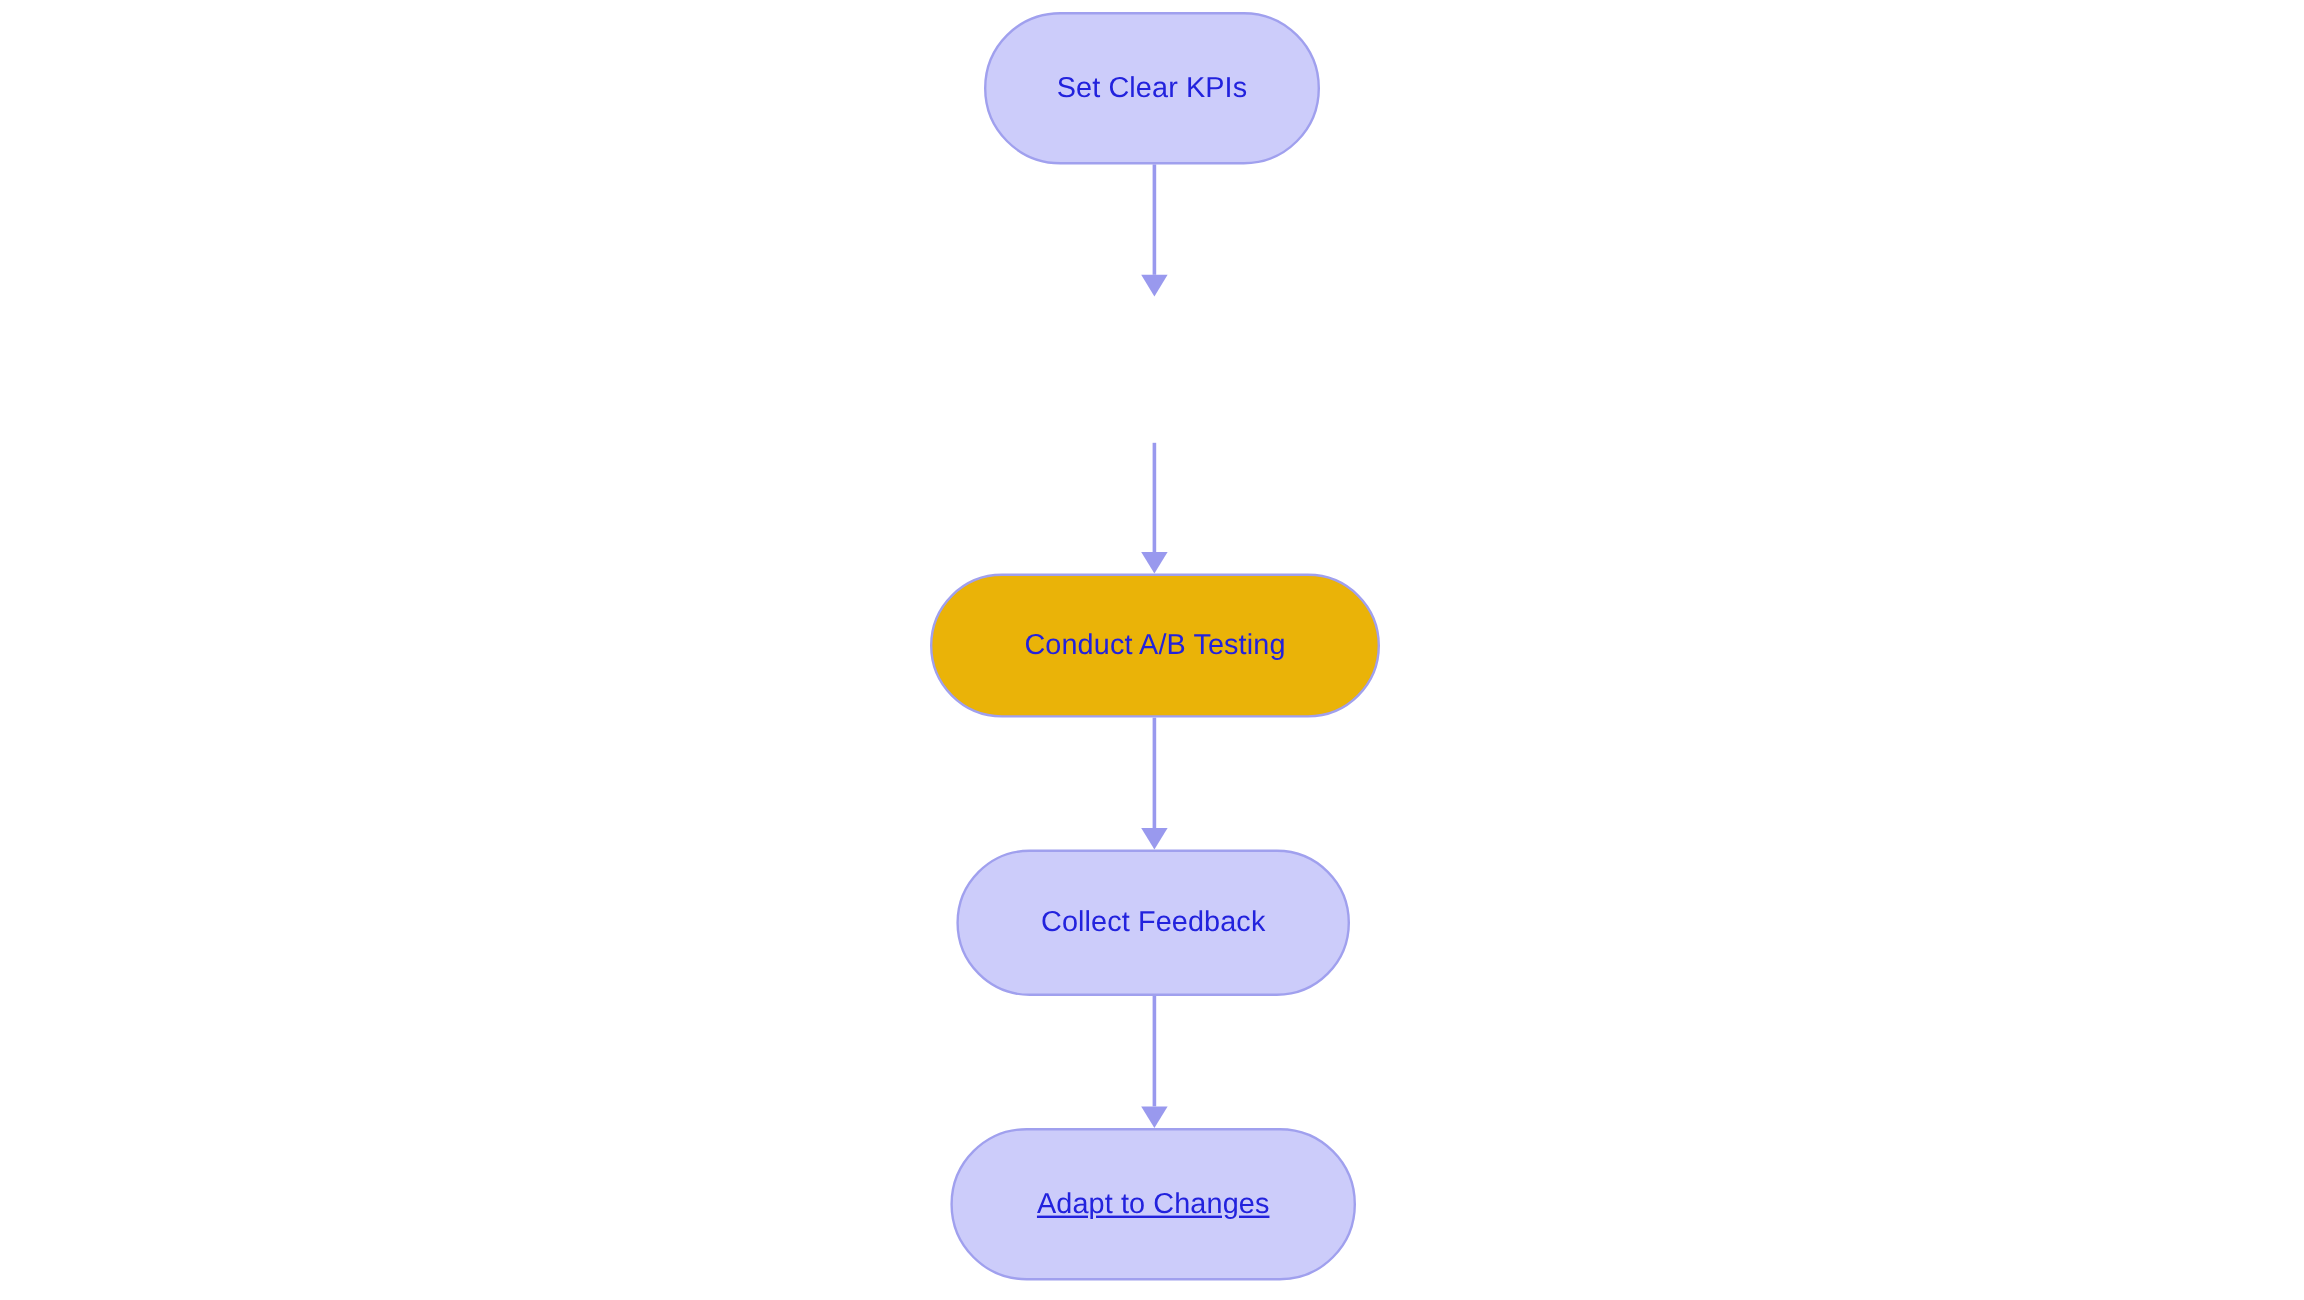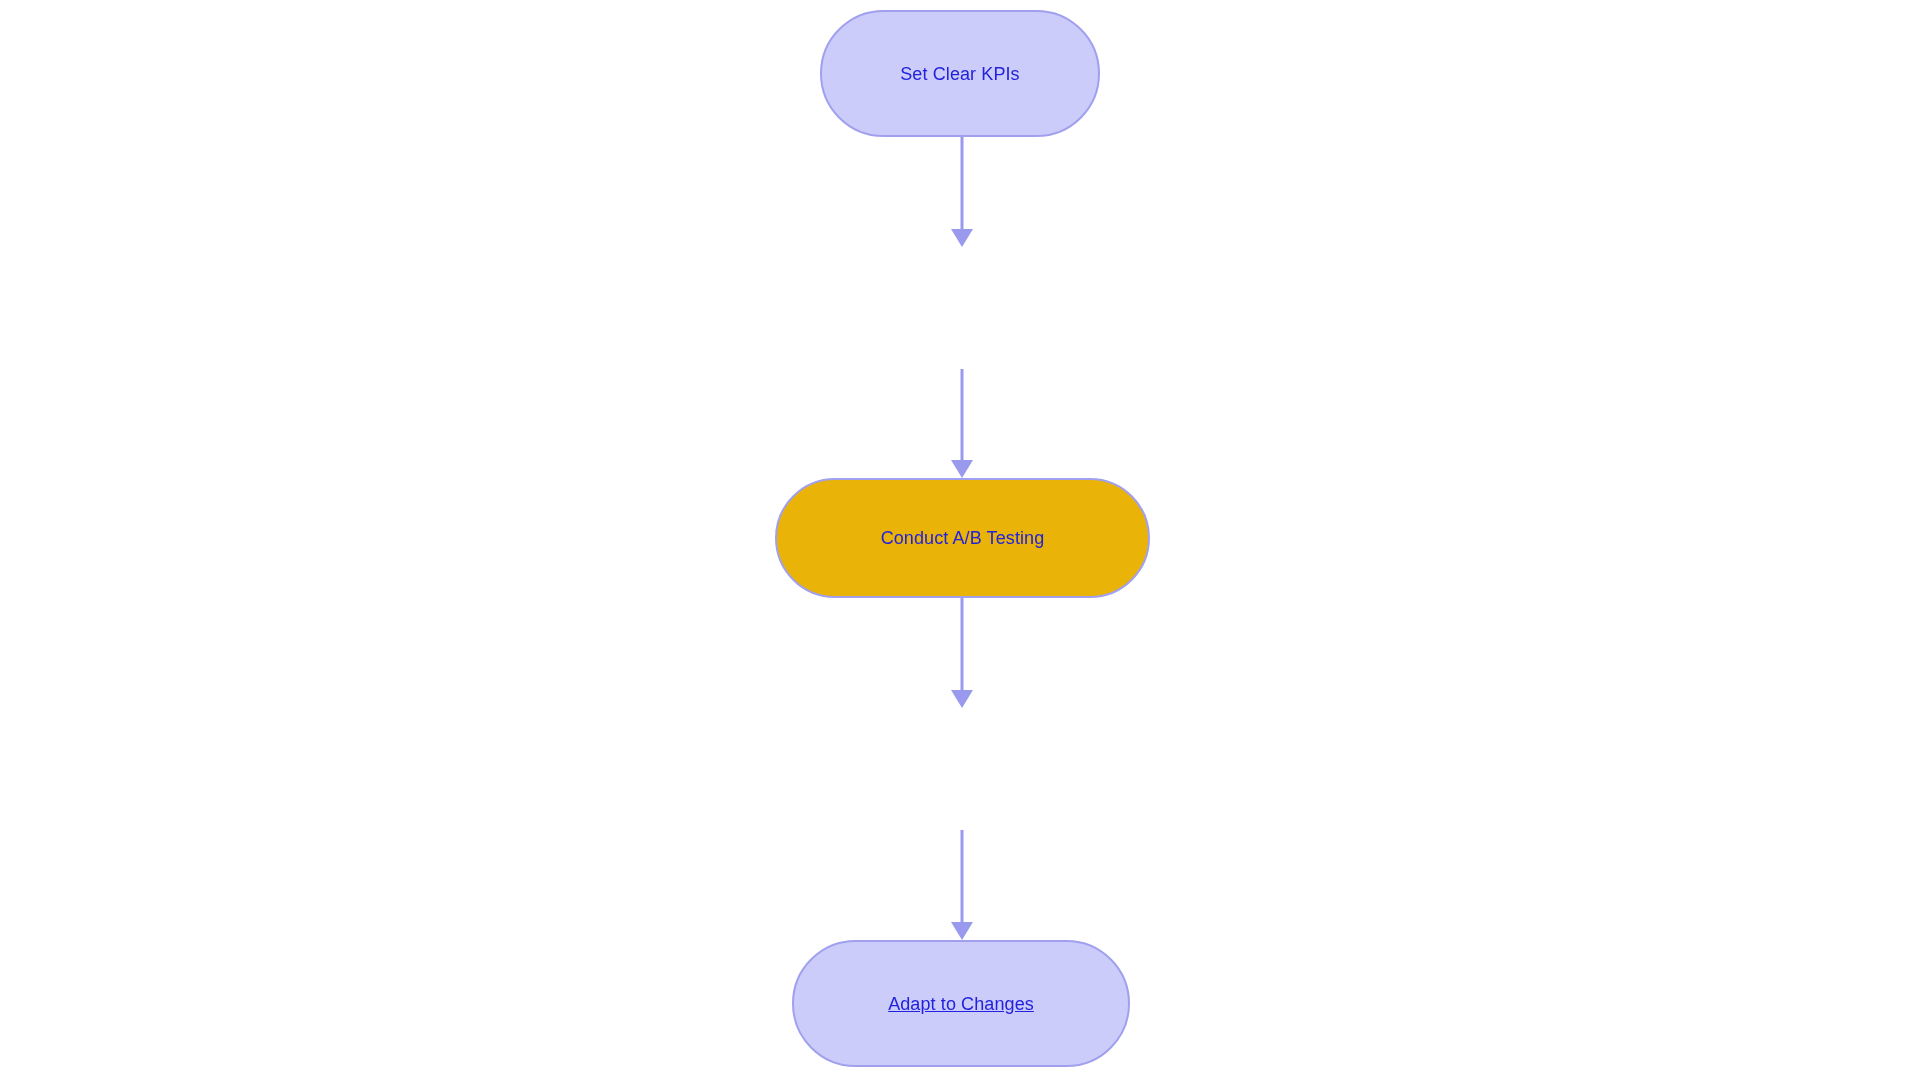--- a/index.html
+++ b/index.html
@@ -32,21 +32,21 @@
     font-size: 26px;
     font-weight: 400;
     line-height: 1;
     letter-spacing: 0.1px;
     white-space: nowrap;
     user-select: none;
   }
 
   .node-label {
     color: #2222dd;
-    font-size: 18px;
+    font-size: 24px;
     font-weight: 400;
     line-height: 1;
     white-space: nowrap;
   }
 
   
   #node-0 { left: 820px; top: 10px;   width: 280px; height: 127px; }
   #node-1 { left: 732px; top: 247px;  width: 460px; height: 122px; }
   #node-2 { left: 775px; top: 478px;  width: 375px; height: 120px; }
   #node-3 { left: 797px; top: 708px;  width: 328px; height: 122px; }
@@ -104,18 +104,21 @@
 
   <div class="node" id="node-0" style="background: rgb(204, 204, 250); border-color: rgb(160, 160, 238); color: rgb(34, 34, 221);">
     <span class="node-label" style="color: rgb(34, 34, 221);">Set Clear KPIs</span>
   </div>
 
 
   <div class="node" id="node-2" style="background: #eab308; border-color: rgb(160, 160, 238); color: rgb(34, 34, 221);">
     <span class="node-label" style="color: rgb(34, 34, 221);">Conduct A/B Testing</span>
   </div>
 
+  <div class="node" id="node-3" style="background: rgb(204, 204, 250); border-color: rgb(160, 160, 238); color: rgb(34, 34, 221);">
+    <span class="node-label" style="color: rgb(34, 34, 221);">Collect Feedback</span>
+  </div>
 
   <div class="node" id="node-4" style="background: rgb(204, 204, 250); border-color: rgb(160, 160, 238); color: rgb(34, 34, 221);">
     <span class="node-label" style="color: rgb(34, 34, 221);">Adapt to Changes</span>
   </div>
 
 </div>
 
 </body></html>

